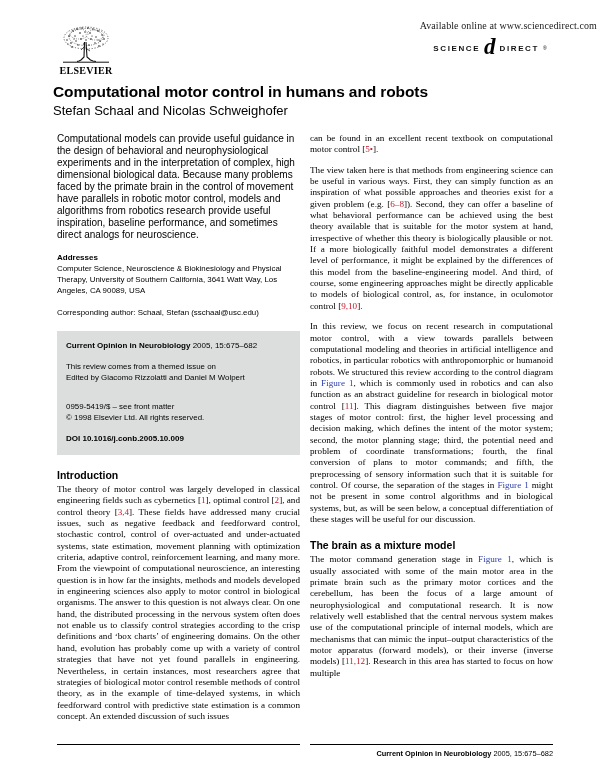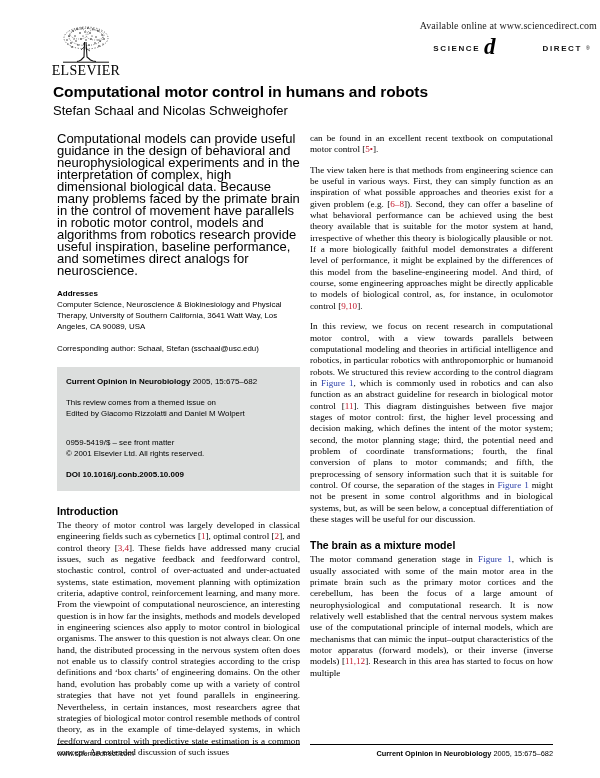--- a/index.html
+++ b/index.html
@@ -42,22 +42,22 @@
     align-items: center;
     justify-content: flex-end;
   }
   .elsevier-tree {
     width: 62px;
     height: 42px;
     display: block;
   }
   .elsevier-word {
     font-family: "Liberation Serif", serif;
-    font-size: 14px;
-    font-weight: 400;
+    font-size: 10px;
+    font-weight: 700;
     letter-spacing: 0.3px;
     line-height: 10px;
     margin-top: 0px;
   }
 
   .sciencedirect {
     position: absolute;
     left: 383px;
     top: 20px;
     width: 214px;
@@ -77,21 +77,20 @@
     align-items: center;
     justify-content: center;
     gap: 4px;
   }
   .sd-word {
     font-family: "Liberation Sans", sans-serif;
     font-size: 8px;
     font-weight: 700;
     letter-spacing: 1.6px;
     color: #111111;
-    margin-left: 43px;
   }
   .sd-at {
     font-family: "Liberation Serif", serif;
     font-size: 23px;
     font-style: italic;
     font-weight: 700;
     line-height: 20px;
     position: relative;
     top: -1px;
   }
@@ -129,21 +128,21 @@
     position: absolute;
     top: 133px;
     width: 243px;
   }
   .col-left  { left: 57px; }
   .col-right { left: 310px; }
 
   
   .abstract {
     font-family: "Liberation Sans", sans-serif;
-    font-size: 13px;
+    font-size: 10px;
     line-height: 12.0px;
     text-align: left;
     margin: 0 0 11px 0;
   }
 
   .addresses-head {
     font-family: "Liberation Sans", sans-serif;
     font-size: 8.0px;
     font-weight: 700;
     line-height: 11px;
@@ -344,21 +343,21 @@
 
     <div class="meta-box">
       <p class="meta-journal">
         <b>Current Opinion in Neurobiology</b><span> 2005, 15:675–682</span>
       </p>
       <p class="meta-line">This review comes from a themed issue on</p>
       <p class="meta-line">Edited by Giacomo Rizzolatti and Daniel M Wolpert</p>
       <div class="meta-gap"></div>
       <div class="meta-gap"></div>
       <p class="meta-line">0959-5419/$ – see front matter</p>
-      <p class="meta-line">© 2001 Elsevier Ltd. All rights reserved.</p>
+      <p class="meta-line">© 1998 Elsevier Ltd. All rights reserved.</p>
       <p class="meta-doi">DOI 10.1016/j.conb.2005.10.009</p>
     </div>
 
     <h2 class="section-head">Introduction</h2>
 
     <p class="prose"><span>The theory of motor control was largely developed in classical engineering fields such as cybernetics [</span><span class="ref">1</span><span>], optimal control [</span><span class="ref">2</span><span>], and control theory [</span><span class="ref">3,4</span><span>]. These fields have addressed many crucial issues, such as negative feedback and feedforward control, stochastic control, control of over-actuated and under-actuated systems, state estimation, movement planning with optimization criteria, adaptive control, reinforcement learning, and many more. From the viewpoint of computational neuroscience, an interesting question is in how far the insights, methods and models developed in engineering sciences also apply to motor control in biological organisms. The answer to this question is not always clear. On one hand, the distributed processing in the nervous system often does not enable us to classify control strategies according to the crisp definitions and ‘box charts’ of engineering domains. On the other hand, evolution has probably come up with a variety of control strategies that have not yet found parallels in engineering. Nevertheless, in certain instances, most researchers agree that strategies of biological motor control resemble methods of control theory, as in the example of time-delayed systems, in which feedforward control with predictive state estimation is a common concept. An extended discussion of such issues</span></p>
   </div>
 
   <div class="col col-right">
 
@@ -368,21 +367,20 @@
 
     <p class="prose"><span>In this review, we focus on recent research in computational motor control, with a view towards parallels between computational modeling and theories in artificial intelligence and robotics, in particular robotics with anthropomorphic or humanoid robots. We structured this review according to the control diagram in </span><span class="figlink">Figure 1</span><span>, which is commonly used in robotics and can also function as an abstract guideline for research in biological motor control [</span><span class="ref">11</span><span>]. This diagram distinguishes between five major stages of motor control: first, the higher level processing and decision making, which defines the intent of the motor system; second, the motor planning stage; third, the potential need and problem of coordinate transformations; fourth, the final conversion of plans to motor commands; and fifth, the preprocessing of sensory information such that it is suitable for control. Of course, the separation of the stages in </span><span class="figlink">Figure 1</span><span> might not be present in some control algorithms and in biological systems, but, as will be seen below, a conceptual differentiation of these stages will be useful for our discussion.</span></p>
 
     <h2 class="section-head">The brain as a mixture model</h2>
 
     <p class="prose"><span>The motor command generation stage in </span><span class="figlink">Figure 1</span><span>, which is usually associated with some of the main motor area in the primate brain such as the primary motor cortices and the cerebellum, has been the focus of a large amount of neurophysiological and computational research. It is now relatively well established that the central nervous system makes use of the computational principle of internal models, which are mechanisms that can mimic the input–output characteristics of the motor apparatus (forward models), or their inverse (inverse models) [</span><span class="ref">11,12</span><span>]. Research in this area has started to focus on how multiple</span></p>
   </div>
 
   <div class="footer-left">
     <div class="rule"></div>
-    <div class="txt">www.sciencedirect.com</div>
   </div>
 
   <div class="footer-right">
     <div class="rule"></div>
     <div class="txt"><b>Current Opinion in Neurobiology</b><span> 2005, 15:675–682</span></div>
   </div>
 
 </div>
 
 </body></html>

